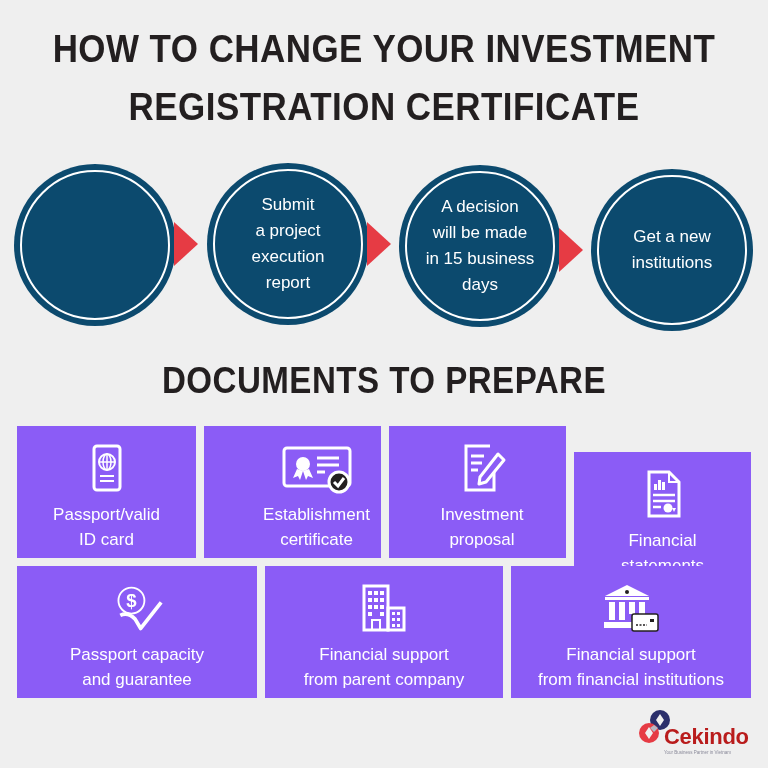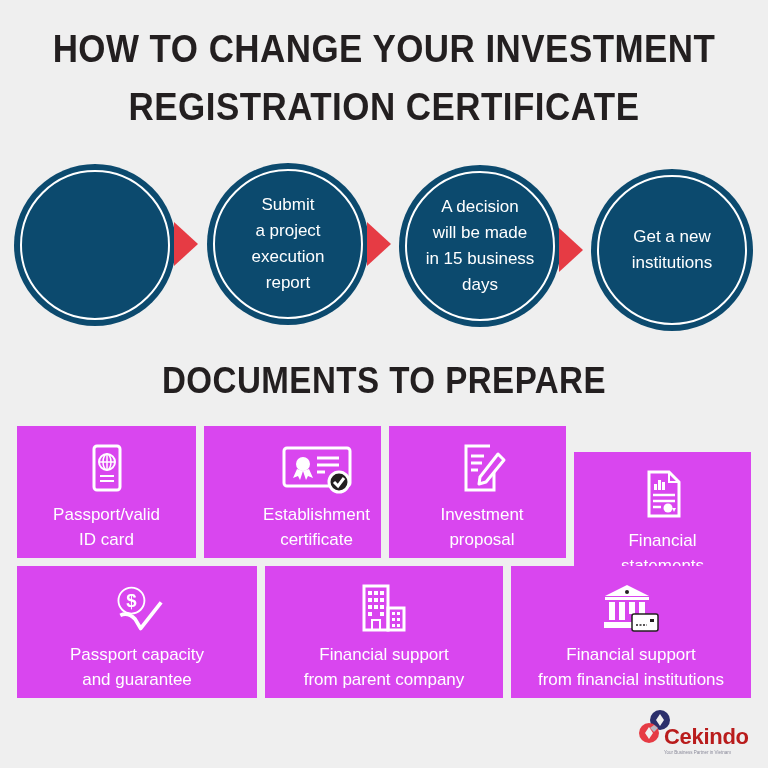--- a/index.html
+++ b/index.html
@@ -39,21 +39,21 @@
     border-left: 24px solid #e63b44;
   }
 
   .section-title {
     position: absolute; top: 360px; left: 0; width: 768px; text-align: center;
     font-weight: bold; font-size: 36px; letter-spacing: 0.5px;
     transform: scaleX(0.92);
   }
 
   .doc {
-    position: absolute; background: #d946ef;
+    position: absolute; background: #8b5cf6;
     display: flex; flex-direction: column; align-items: center;
   }
   .doc .icon { width: 52px; height: 52px; margin-top: 16px; }
   .doc .label {
     color: #ffffff; text-align: center; font-size: 17px; line-height: 25px;
     margin-top: 8px; white-space: pre-line;
   }
 
   .logo { position: absolute; left: 638px; top: 708px; width: 124px; height: 56px; }
   .logo .brand {

